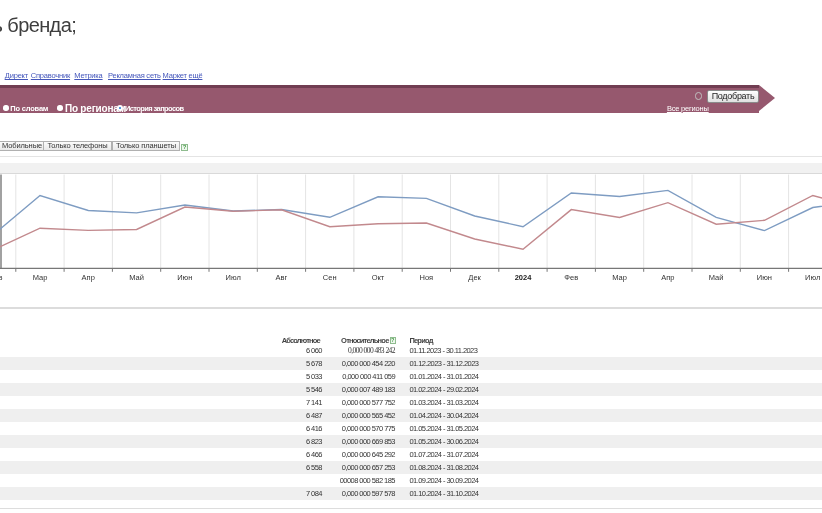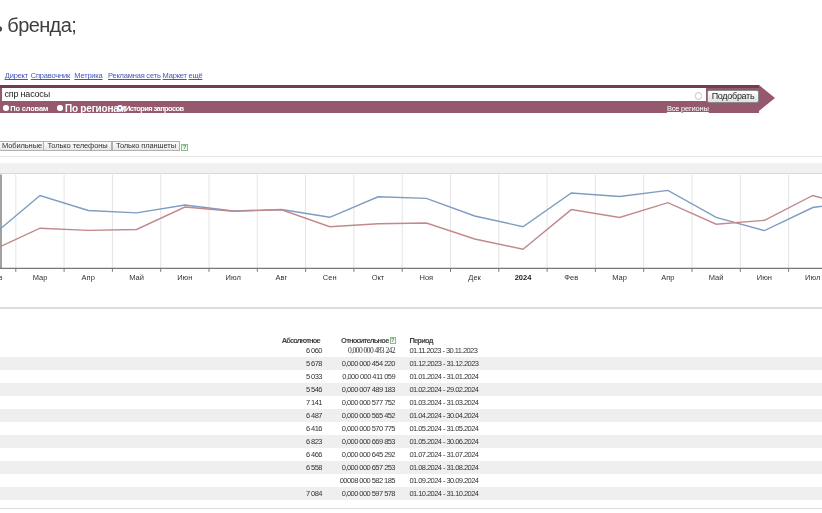--- a/index.html
+++ b/index.html
@@ -19,21 +19,20 @@
   <a class="nav" style="left:4.8px;top:71.3px;text-align:right;">Директ</a>
   <a class="nav" style="left:30.8px;top:71.3px;">Справочник</a>
   <a class="nav" style="left:74.3px;top:71.3px;">Метрика</a>
   <a class="nav" style="left:108px;top:71.3px;">Рекламная сеть</a>
   <a class="nav" style="left:162.6px;top:71.3px;">Маркет</a>
   <a class="nav" style="left:188.5px;top:71.3px;">ещё</a>
 
   <div class="abs" style="left:0;top:85.3px;width:759px;height:27.3px;background:#96586e;"></div>
   <div class="abs" style="left:759px;top:85.3px;width:0;height:0;border-left:16px solid #96586e;border-top:13.65px solid transparent;border-bottom:13.65px solid transparent;"></div>
   <div class="abs" style="left:0;top:85.3px;width:759px;height:2.6px;background:#713d52;"></div>
-  <div class="abs" style="left:1.5px;top:88.2px;width:701px;height:12.4px;background:#fff;font-size:9px;letter-spacing:-0.2px;color:#222;line-height:12.4px;padding-left:3px;">спр насосы</div>
   <div class="abs" style="left:694.5px;top:92.3px;width:5.5px;height:5.5px;border:1px solid #c0c0c0;border-radius:50%;"></div>
   <div class="abs" style="left:707px;top:89.7px;width:50px;height:11px;background:linear-gradient(#fefefe,#e0e0e0);border:1px solid #8a8a8a;border-radius:2px;font-size:9px;letter-spacing:-0.3px;color:#222;line-height:11px;text-align:center;">Подобрать</div>
 
   <div class="abs" style="left:3.4px;top:105.4px;width:5.3px;height:5.3px;background:#fff;border-radius:50%;"></div>
   <div class="abs" style="left:10.3px;top:104.3px;font-size:7.5px;letter-spacing:-0.2px;font-weight:bold;color:#fff;line-height:9px;">По словам</div>
   <div class="abs" style="left:57.4px;top:105.4px;width:5.3px;height:5.3px;background:#fff;border-radius:50%;"></div>
   <div class="abs" style="left:64.9px;top:104.3px;font-size:10px;letter-spacing:-0.2px;font-weight:bold;color:#fff;line-height:9px;">По регионам</div>
   <div class="abs" style="left:117px;top:105.1px;width:6px;height:6px;background:#fff;border-radius:50%;"></div>
   <div class="abs" style="left:118.6px;top:106.7px;width:2.8px;height:2.8px;background:#1f78d1;border-radius:50%;"></div>
   <div class="abs" style="left:125px;top:104.3px;font-size:7.5px;letter-spacing:-0.6px;font-weight:bold;color:#fff;line-height:9px;">История запросов</div>

